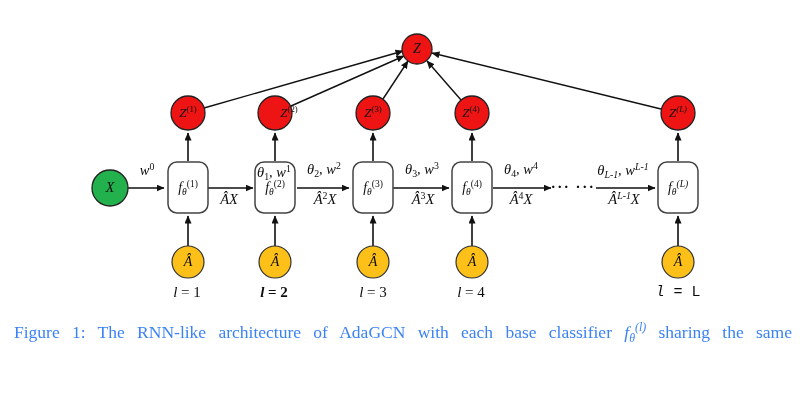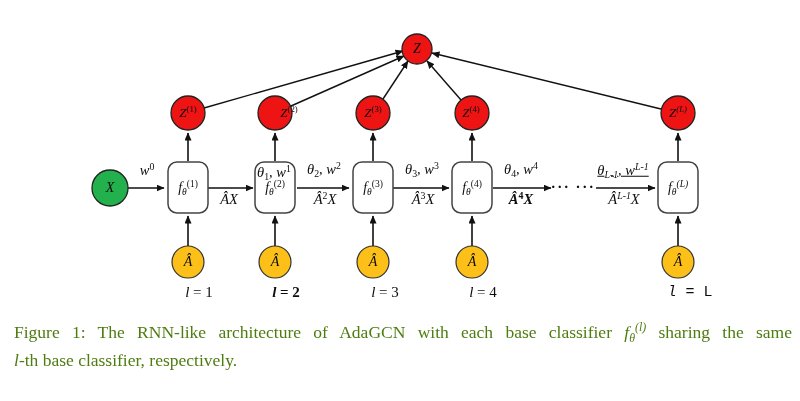--- a/index.html
+++ b/index.html
@@ -11,31 +11,31 @@
   svg{position:absolute;left:0;top:0;}
   .lbl{
     position:absolute;transform:translate(-50%,-50%);
     white-space:nowrap;line-height:1;color:#0d0d0d;
     font-family:"Liberation Serif","DejaVu Serif",serif;
   }
   .node-lbl{font-size:14px;}
   .zsub-lbl{font-size:13px;}
   .f-lbl{font-size:14px;}
   .edge-lbl{font-size:14.5px;}
-  .l-lbl{font-size:15px;margin-left:12px;}
+  .l-lbl{font-size:15px;}
   .dots-lbl{font-size:15px;font-weight:bold;letter-spacing:1.5px;}
   .p-i{font-style:italic;}
   .p-n{font-style:normal;}
   .p-sup{font-style:normal;font-size:68%;position:relative;top:-0.55em;}
   .p-supi{font-style:italic;font-size:68%;position:relative;top:-0.55em;}
   .p-sub{font-style:normal;font-size:68%;position:relative;top:0.3em;}
   .p-subi{font-style:italic;font-size:68%;position:relative;top:0.3em;}
   .caption{
     position:absolute;left:14px;top:320px;width:778px;
-    font-size:17.5px;line-height:25.8px;color:#4d7c0f;
+    font-size:17.5px;line-height:25.8px;color:#3b82f6;
   }
   .cap-line.just{text-align:justify;text-align-last:justify;}
 </style>
 </head>
 <body>
 
 <div class="page">
 
   <svg width="800" height="310" viewBox="0 0 800 310">
     <defs>
@@ -118,29 +118,28 @@
   <div class="lbl node-lbl" style="left:678px;top:262px;"><span class="p-i">Â</span></div>
 
   <div class="lbl edge-lbl" style="left:147px;top:170px;text-align:right;"><span class="p-i">w</span><span class="p-sup">0</span></div>
   <div class="lbl edge-lbl" style="left:230px;top:172px;margin-left:44px;"><span class="p-i">θ</span><span class="p-sub">1</span><span class="p-i">, w</span><span class="p-sup">1</span></div>
   <div class="lbl edge-lbl" style="left:229px;top:199px;"><span class="p-i">ÂX</span></div>
   <div class="lbl edge-lbl" style="left:324px;top:169px;"><span class="p-i">θ</span><span class="p-sub">2</span><span class="p-i">, w</span><span class="p-sup">2</span></div>
   <div class="lbl edge-lbl" style="left:325px;top:199px;"><span class="p-i">Â</span><span class="p-sup">2</span><span class="p-i">X</span></div>
   <div class="lbl edge-lbl" style="left:422px;top:169px;"><span class="p-i">θ</span><span class="p-sub">3</span><span class="p-i">, w</span><span class="p-sup">3</span></div>
   <div class="lbl edge-lbl" style="left:423px;top:199px;text-align:center;"><span class="p-i">Â</span><span class="p-sup">3</span><span class="p-i">X</span></div>
   <div class="lbl edge-lbl" style="left:521px;top:169px;"><span class="p-i">θ</span><span class="p-sub">4</span><span class="p-i">, w</span><span class="p-sup">4</span></div>
-  <div class="lbl edge-lbl" style="left:521px;top:199px;font-weight:bold;"><span class="p-i">Â</span><span class="p-sup">4</span><span class="p-i">X</span></div>
-  <div class="lbl edge-lbl" style="left:623px;top:170px;text-decoration:underline;"><span class="p-i">θ</span><span class="p-subi">L-1</span><span class="p-i">, w</span><span class="p-supi">L-1</span></div>
+  <div class="lbl edge-lbl" style="left:521px;top:199px;"><span class="p-i">Â</span><span class="p-sup">4</span><span class="p-i">X</span></div>
+  <div class="lbl edge-lbl" style="left:623px;top:170px;"><span class="p-i">θ</span><span class="p-subi">L-1</span><span class="p-i">, w</span><span class="p-supi">L-1</span></div>
   <div class="lbl edge-lbl" style="left:624px;top:199px;"><span class="p-i">Â</span><span class="p-supi">L-1</span><span class="p-i">X</span></div>
   <div class="lbl dots-lbl" style="left:573px;top:187px;"><span class="p-n">··· ···</span></div>
 
   <div class="lbl l-lbl" style="left:187px;top:292px;"><span class="p-i">l</span><span class="p-n"> = 1</span></div>
   <div class="lbl l-lbl" style="left:274px;top:292px;font-weight:bold;"><span class="p-i">l</span><span class="p-n"> = 2</span></div>
   <div class="lbl l-lbl" style="left:373px;top:292px;"><span class="p-i">l</span><span class="p-n"> = 3</span></div>
   <div class="lbl l-lbl" style="left:471px;top:292px;"><span class="p-i">l</span><span class="p-n"> = 4</span></div>
   <div class="lbl l-lbl" style="left:678px;top:292px;font-family:Liberation Mono, monospace;"><span class="p-i">l</span><span class="p-n"> = L</span></div>
 
   <div class="caption">
     <div class="cap-line just"><span class="p-n">Figure 1:  The RNN-like architecture of AdaGCN with each base classifier </span><span class="p-i">f</span><span class="p-subi">θ</span><span class="p-supi">(l)</span><span class="p-n"> sharing the same</span></div>
-    <div class="cap-line"><span class="p-i">l</span><span class="p-n">-th base classifier, respectively.</span></div>
   </div>
 
 </div>
 
 </body></html>

